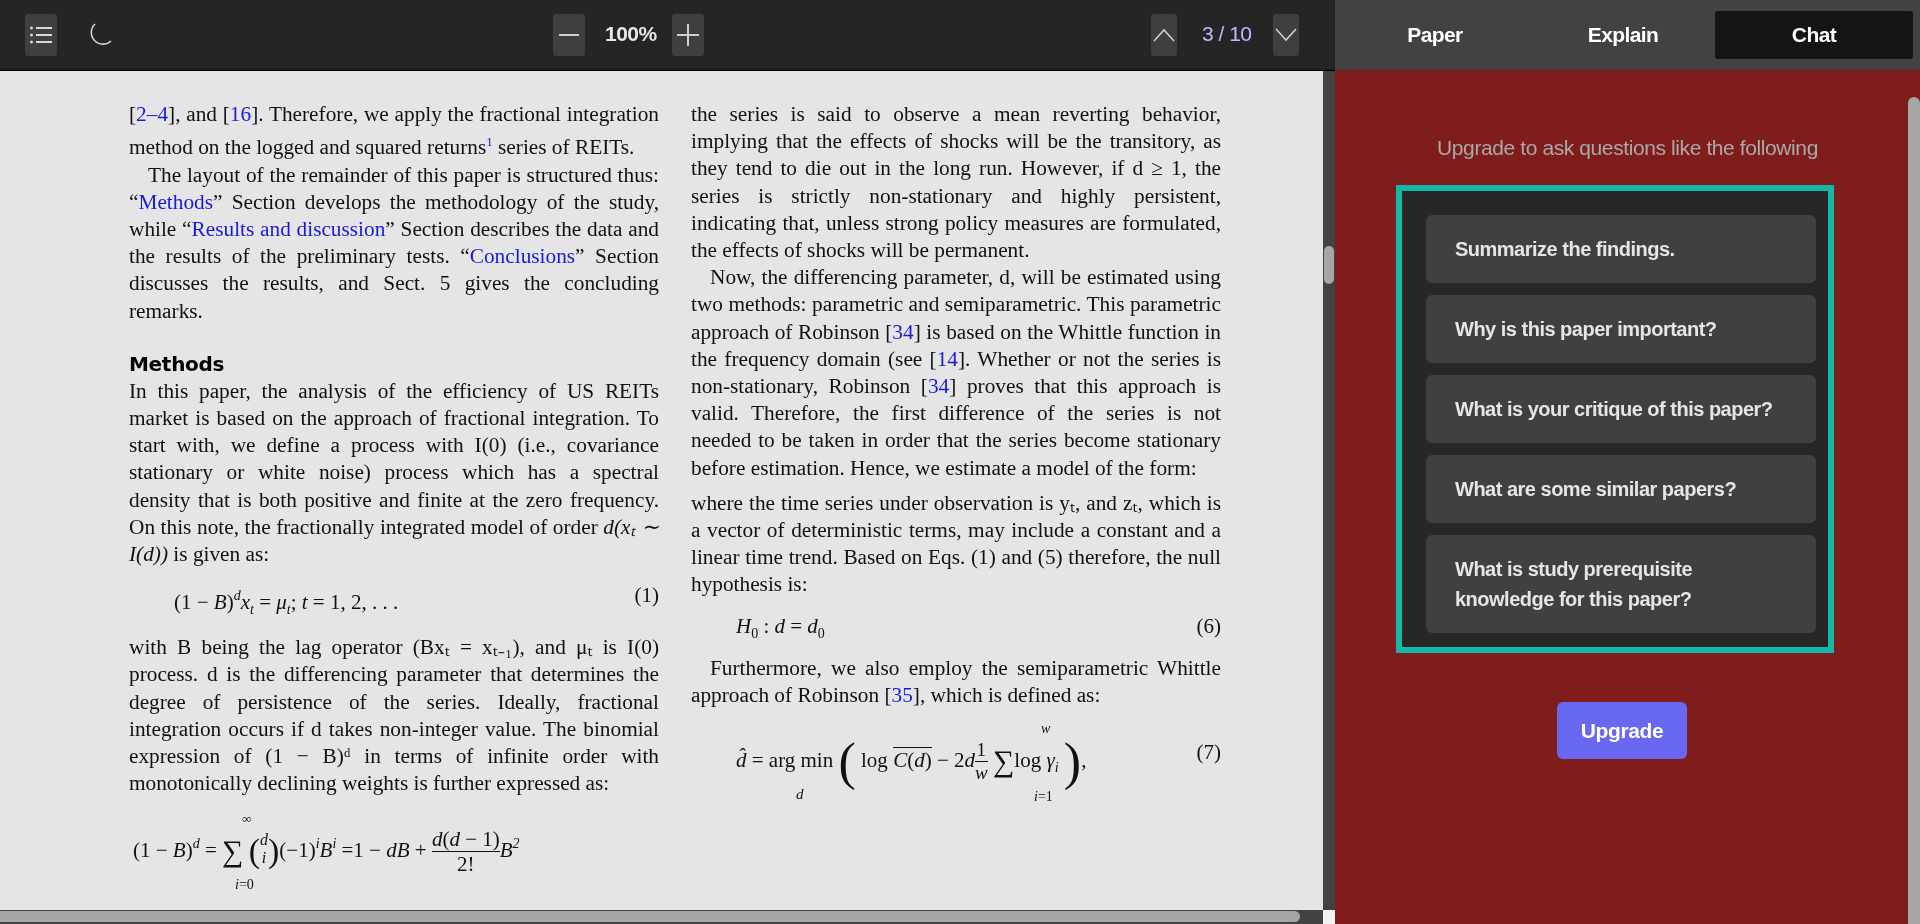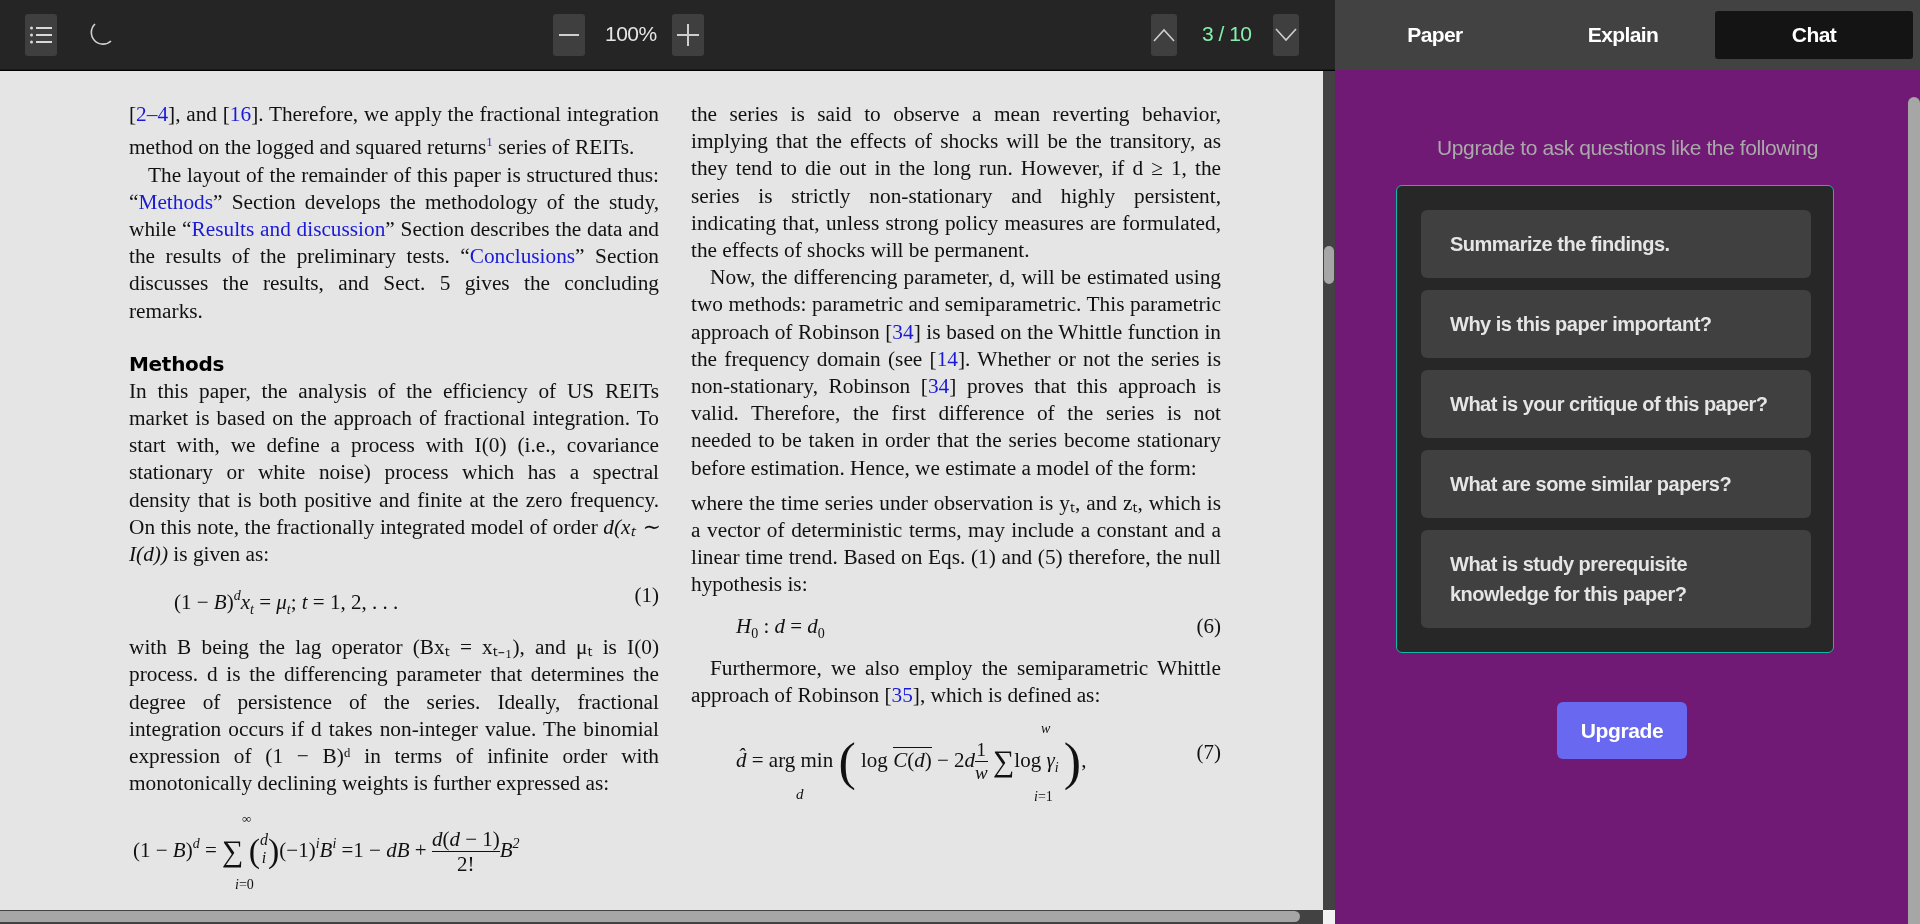--- a/index.html
+++ b/index.html
@@ -3,29 +3,29 @@
 <meta charset="utf-8">
 <style>
   * { box-sizing: border-box; margin: 0; padding: 0; }
   html, body { width: 1920px; height: 924px; overflow: hidden; background: #000; }
   body { position: relative; font-family: "DejaVu Sans", sans-serif; }
 
   
   .topbar { position: absolute; left: 0; top: 0; width: 1335px; height: 70px; background: #252525; border-bottom: 1px solid #1a1a1a; }
   .tb-btn { position: absolute; top: 14px; width: 32px; height: 42px; border-radius: 3px; background: #3f3f3f; display: flex; align-items: center; justify-content: center; cursor: pointer; }
   .tb-btn.plain { background: transparent; }
-  .tb-text { position: absolute; top: 22px; color: #e6e6e6; font-family: "Liberation Sans", sans-serif; font-weight: normal; font-size: 21px; letter-spacing: -0.5px; }
+  .tb-text { position: absolute; top: 22px; color: #e6e6e6; font-family: "Liberation Sans", sans-serif; font-weight: bold; font-size: 21px; letter-spacing: -0.5px; }
 
   
   .tabs { position: absolute; left: 1335px; top: 0; width: 585px; height: 70px; background: #424242; padding-left: 12px; }
   .tab { position: absolute; top: 11px; height: 48px; display: flex; align-items: center; justify-content: center; color: #fff; font-family: "Liberation Sans", sans-serif; font-weight: bold; font-size: 21px; letter-spacing: -0.6px; cursor: pointer; border-radius: 3px; }
   .tab.active { background: #141414; }
-  .panel { position: absolute; left: 1335px; top: 70px; width: 585px; height: 854px; background: #701a75; padding-left: 32px; }
+  .panel { position: absolute; left: 1335px; top: 70px; width: 585px; height: 854px; background: #7f1d1d; padding-left: 32px; }
   .panel-prompt { position: absolute; left: 0; width: 585px; top: 66px; text-align: center; color: #a9a9a9; font-family: "Liberation Sans", sans-serif; font-size: 21px; letter-spacing: -0.4px; }
-  .q-box { position: absolute; left: 61px; top: 115px; width: 438px; height: 468px; background: #272727; border: 1px solid #14b8a6; border-radius: 6px; }
+  .q-box { position: absolute; left: 61px; top: 115px; width: 438px; height: 468px; background: #272727; border: 6px solid #14b8a6; border-radius: 0; }
   .q-item { position: absolute; left: 24px; width: 390px; background: #404040; border-radius: 6px; color: #e5e5e5; font-family: "Liberation Sans", sans-serif; font-weight: bold; font-size: 20px; letter-spacing: -0.5px; padding: 0 29px; display: flex; align-items: center; cursor: pointer; line-height: 30px; }
   .upgrade-btn { position: absolute; left: 222px; top: 632px; width: 130px; height: 57px; background: #6868f0; border-radius: 6px; color: #fff; font-family: "Liberation Sans", sans-serif; font-weight: bold; font-size: 21px; letter-spacing: -0.4px; display: flex; align-items: center; justify-content: center; cursor: pointer; }
   .panel-scroll { position: absolute; right: 0; top: 27px; width: 12px; height: 827px; background: #a6a6a6; border-radius: 6px 6px 0 0; }
 
   
   .doc { position: absolute; left: 0; top: 71px; width: 1593px; height: 839px; background: #e5e5e5; overflow: hidden; }
   .v-scroll-track { position: absolute; left: 1323px; top: 71px; width: 12px; height: 839px; background: #424242; }
   .v-scroll-thumb { position: absolute; left: 1324px; top: 246px; width: 10px; height: 38px; background: #a6a6a6; border-radius: 5px; }
   .h-scroll { position: absolute; left: 0; top: 910px; width: 1323px; height: 14px; background: #424242; }
   .h-scroll-thumb { position: absolute; left: 0; top: 911px; width: 1300px; height: 11px; background: #a6a6a6; border-radius: 0 6px 6px 0; }
@@ -76,21 +76,21 @@
     <svg width="24" height="24" viewBox="0 0 24 24">
         <rect x="1" y="11" width="22" height="2" fill="#cfcfcf"></rect>
         <rect x="11" y="1" width="2" height="22" fill="#cfcfcf"></rect>
       </svg>
   </div>
   <div class="tb-btn" style="left:1151px;width:26px;">
     <svg width="22" height="14" viewBox="0 0 22 14">
         <polyline points="1,13 11,2 21,13" fill="none" stroke="#cfcfcf" stroke-width="1.6"></polyline>
       </svg>
   </div>
-  <div class="tb-text" style="left:1202px;font-weight:normal;color:#86efac;">3 / 10</div>
+  <div class="tb-text" style="left:1202px;font-weight:normal;color:#c4b5fd;">3 / 10</div>
   <div class="tb-btn" style="left:1273px;width:26px;">
     <svg width="22" height="14" viewBox="0 0 22 14">
         <polyline points="1,1 11,12 21,1" fill="none" stroke="#cfcfcf" stroke-width="1.6"></polyline>
       </svg>
   </div>
 </div>
 
 <div class="tabs">
   <div class="tab" style="left:0;width:200px;">Paper</div>
   <div class="tab" style="left:188px;width:200px;">Explain</div>

